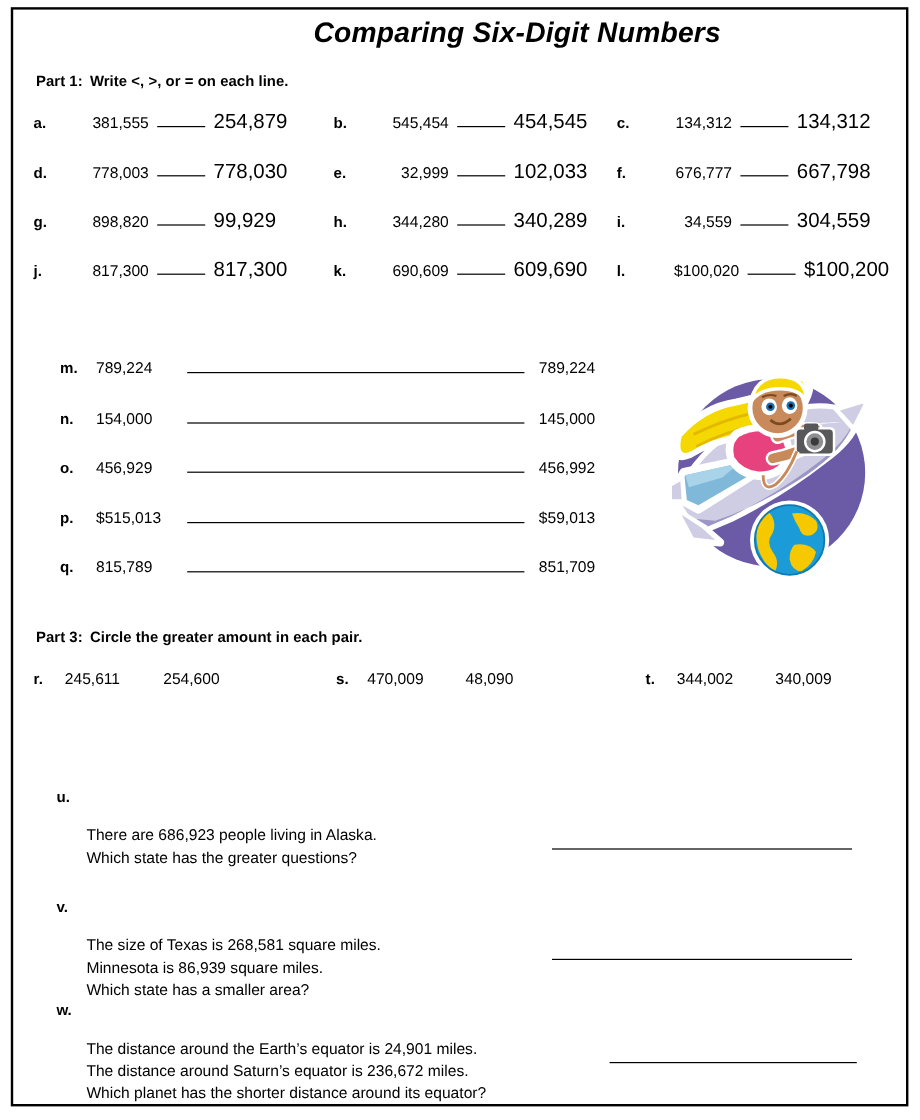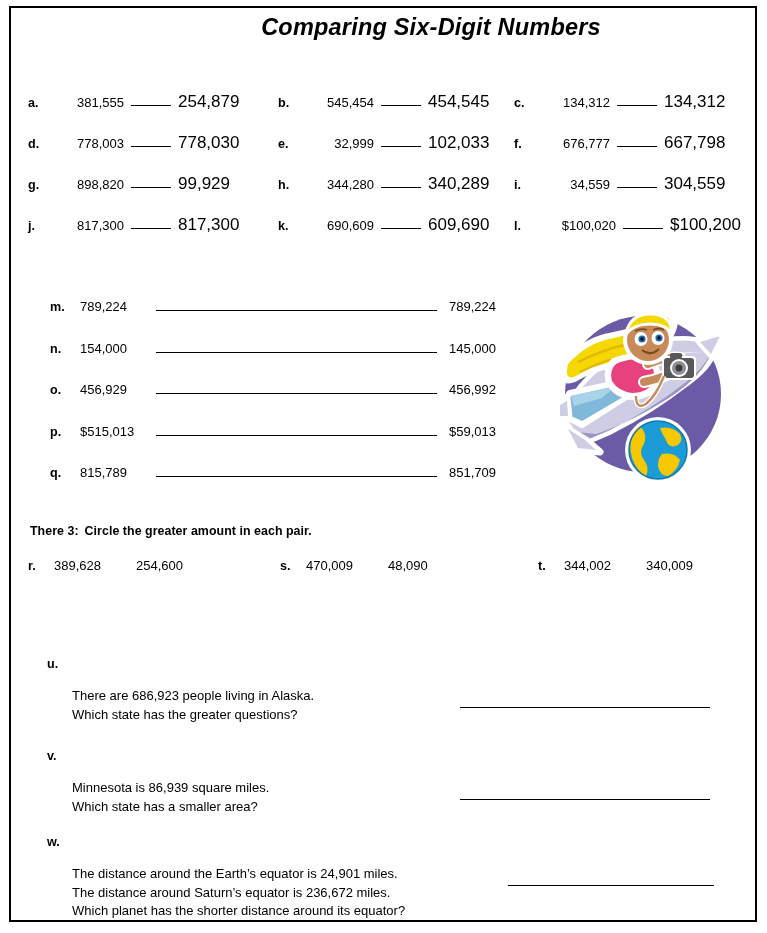--- a/index.html
+++ b/index.html
@@ -199,20 +199,23 @@
 </style>
 </head>
 <body>
 
 <div id="page">
 
   <div id="sheet-border"></div>
 
   <div id="title">Comparing Six-Digit Numbers</div>
 
+  <div class="part-head" style="left:30px; top:61px;">
+    <span class="pnum">Part 1:</span><span class="ptext">Write &lt;, &gt;, or = on each line.</span>
+  </div>
 
   <div id="part1-grid">
 
     <div class="p1-row">
       <div class="p1-cell col1">
         <span class="p1-letter">a.</span>
         <span class="p1-num-left">381,555</span>
         <span class="p1-blank"></span>
         <span class="p1-num-right">254,879</span>
       </div>
@@ -412,28 +415,28 @@
         <circle cx="106" cy="150" r="29" fill="#1B9BD8"></circle>
         <path d="M88 126 Q96 134 92 144 Q86 152 92 160 Q98 168 94 176 Q84 170 80 158 Q76 144 82 132 Z" fill="#F5C800"></path>
         <path d="M108 128 Q120 126 128 134 Q132 142 124 146 Q116 148 114 140 Q110 134 108 128 Z" fill="#F5C800"></path>
         <path d="M110 154 Q122 152 128 160 Q126 170 116 176 Q108 176 106 166 Q106 158 110 154 Z" fill="#F5C800"></path>
         <circle cx="106" cy="150" r="29" fill="none" stroke="#0E7AAE" stroke-width="1.5"></circle>
       </g>
     </svg>
   </div>
 
   <div class="part-head" style="left:30px; top:524px;">
-    <span class="pnum">There 3:</span><span class="ptext">Circle the greater amount in each pair.</span>
+    <span class="pnum">Part 3:</span><span class="ptext">Circle the greater amount in each pair.</span>
   </div>
 
   <div id="part3-grid">
     <div class="p3-row">
       <div class="p3-cell c1">
         <span class="p3-letter">r.</span>
-        <span class="p3-a">389,628</span>
+        <span class="p3-a">245,611</span>
         <span class="p3-b">254,600</span>
       </div>
       <div class="p3-cell c2">
         <span class="p3-letter">s.</span>
         <span class="p3-a">470,009</span>
         <span class="p3-b">48,090</span>
       </div>
       <div class="p3-cell c3">
         <span class="p3-letter">t.</span>
         <span class="p3-a">344,002</span>
@@ -448,20 +451,21 @@
     <div class="p4-lines" style="left:72px; top:655px;">
       <div>There are 686,923 people living in Alaska.</div>
       <div>Which state has the greater questions?</div>
     </div>
     <div class="p4-answer-line" style="left:460px; top:707px; width:250px;"></div>
   </div>
 
   <div class="p4-item">
     <span class="p4-letter" style="left:47px; top:749px;">v.</span>
     <div class="p4-lines" style="left:72px; top:747px;">
+      <div>The size of Texas is 268,581 square miles.</div>
       <div>Minnesota is 86,939 square miles.</div>
       <div>Which state has a smaller area?</div>
     </div>
     <div class="p4-answer-line" style="left:460px; top:799px; width:250px;"></div>
   </div>
 
   <div class="p4-item">
     <span class="p4-letter" style="left:47px; top:835px;">w.</span>
     <div class="p4-lines" style="left:72px; top:833px;">
       <div>The distance around the Earth’s equator is 24,901 miles.</div>

